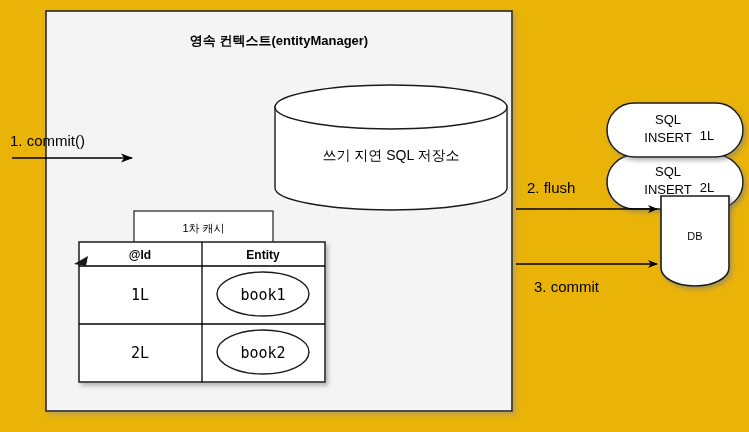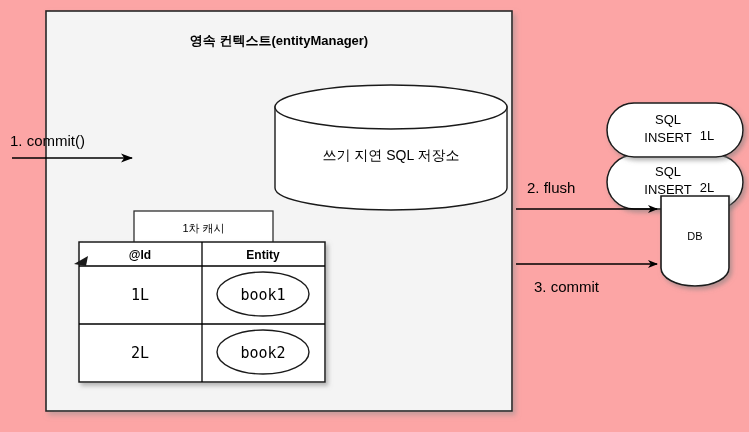--- a/index.html
+++ b/index.html
@@ -7,21 +7,21 @@
     padding: 0;
     background: #ffffff;
   }
   body {
     font-family: "Liberation Sans", "DejaVu Sans", sans-serif;
   }
   #stage {
     position: relative;
     width: 749px;
     height: 432px;
-    background: #fca5a5;
+    background: #eab308;
     overflow: hidden;
   }
   #stage svg {
     position: absolute;
     left: 0;
     top: 0;
     display: block;
   }
   .txt {
     fill: #000000;

